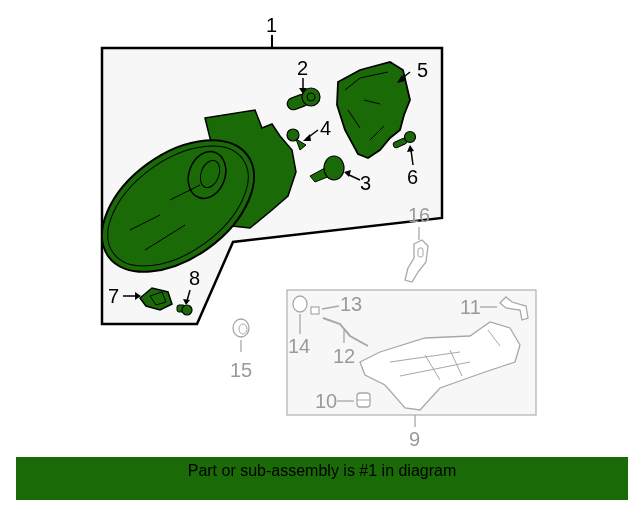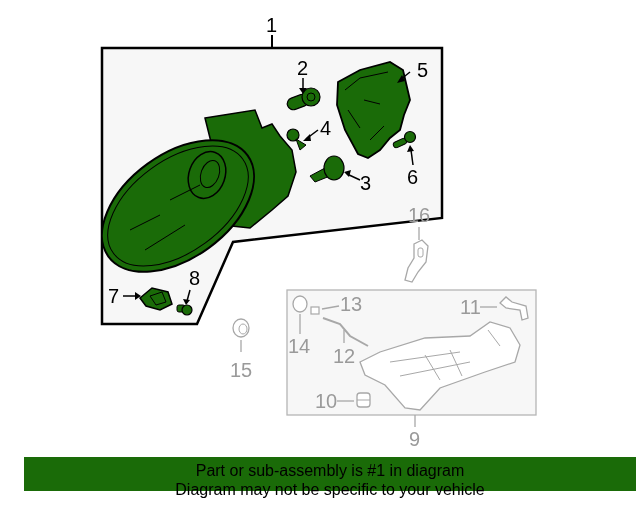--- a/index.html
+++ b/index.html
@@ -2,21 +2,21 @@
 <html><head>
 <meta charset="utf-8">
 <style>
   html, body { margin:0; padding:0; background:#ffffff; }
   body { width:640px; height:512px; position:relative; overflow:hidden; font-family:"Liberation Sans", sans-serif; }
   #diagram { position:absolute; left:0; top:0; width:640px; height:512px; }
   .lbl { font-family:"Liberation Sans", sans-serif; font-size:20px; }
   .lbl-dark { fill:#000000; }
   .lbl-gray { fill:#9a9a9a; }
   #banner {
-    position:absolute; left:24px; top:457px; width:612px; height:34px;
+    position:absolute; left:16px; top:457px; width:612px; height:43px;
     background:#1a6b08; color:#000000; text-align:center;
     font-family:"Liberation Sans", sans-serif; font-size:16px; line-height:19px;
     padding-top:4px; box-sizing:border-box;
   }
   #banner div { white-space:nowrap; }
 </style>
 </head>
 <body>
 
 <svg id="diagram" viewBox="0 0 640 512" xmlns="http://www.w3.org/2000/svg">
@@ -140,14 +140,13 @@
   <g>
     <ellipse cx="241" cy="328" rx="8" ry="9" fill="#fff" stroke="#a8a8a8" stroke-width="1.3"></ellipse>
     <ellipse cx="243" cy="329" rx="4" ry="5" fill="none" stroke="#a8a8a8" stroke-width="1"></ellipse>
   </g>
   <line x1="241" y1="352" x2="241" y2="340" stroke="#a8a8a8" stroke-width="1.3"></line>
   <text class="lbl lbl-gray" x="230" y="377">15</text>
 </svg>
 
 <div id="banner">
   <div>Part or sub-assembly is #1 in diagram</div>
-  <div>Diagram may not be specific to your vehicle</div>
 </div>
 
 </body></html>

